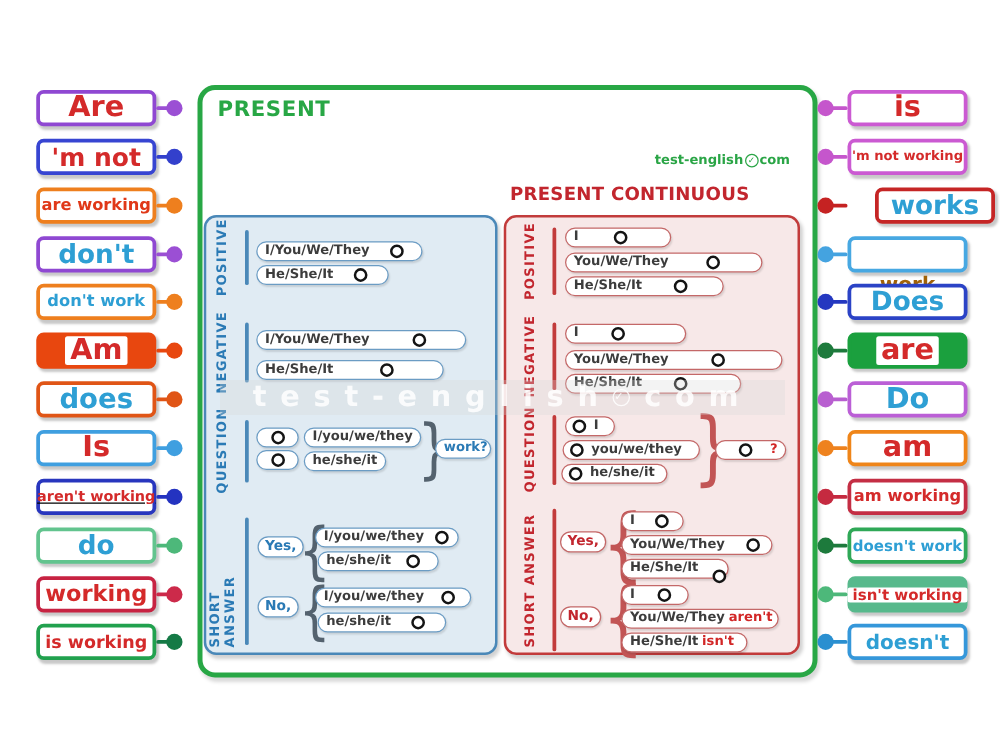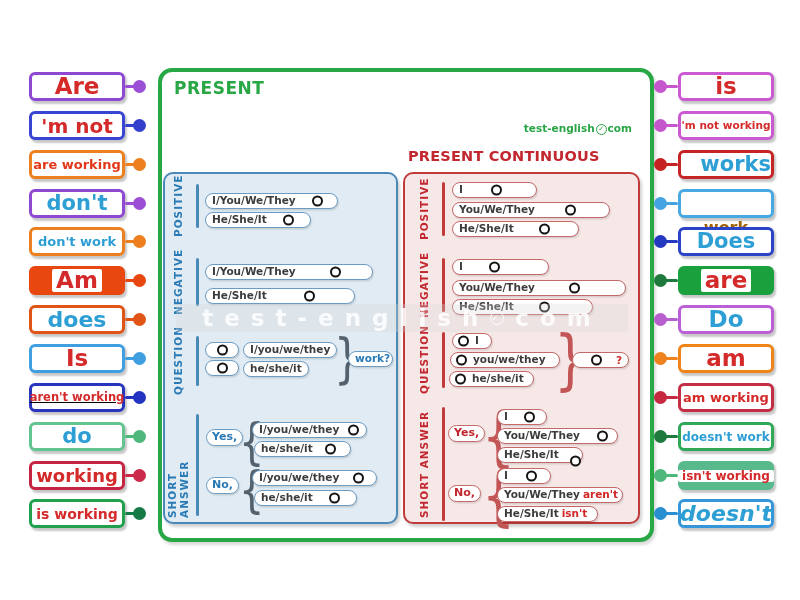--- a/index.html
+++ b/index.html
@@ -201,21 +201,21 @@
       <div class="dlabel" style="left: 678px; top: 72px; border-color: rgb(203, 90, 210);">
         <span class="dtext" style="color: rgb(212, 42, 42); font-size: 23px;">is</span>
       </div>
       <div class="stub" style="background: rgb(197, 86, 204); top: 84.5px; left: 665px; width: 13px;"></div>
       <div class="cdot" style="background: rgb(197, 86, 204); top: 80px; left: 654px;"></div>
       <div class="dlabel" style="left: 678px; top: 111px; border-color: rgb(203, 90, 210);">
         <span class="dtext" style="color: rgb(212, 42, 42); font-size: 10.5px;">'m not working</span>
       </div>
       <div class="stub" style="background: rgb(197, 86, 204); top: 123.5px; left: 665px; width: 13px;"></div>
       <div class="cdot" style="background: rgb(197, 86, 204); top: 119px; left: 654px;"></div>
-      <div class="dlabel" style="left: 678px; top: 150px; border-color: rgb(197, 37, 37); justify-content: flex-end;">
+      <div class="dlabel" style="left: 700px; top: 150px; border-color: rgb(197, 37, 37);">
         <span class="dtext" style="color: rgb(46, 159, 212); font-size: 21px;">works</span>
       </div>
       <div class="stub" style="background: rgb(197, 34, 34); top: 162.5px; left: 665px; width: 13px;"></div>
       <div class="cdot" style="background: rgb(197, 34, 34); top: 158px; left: 654px;"></div>
       <div class="dlabel" style="left: 678px; top: 189px; border-color: rgb(71, 168, 226);">
         <span class="dtext" style="color: #a16207; font-size: 16px; margin-top: 48px;">work</span>
       </div>
       <div class="stub" style="background: rgb(68, 163, 224); top: 201.5px; left: 665px; width: 13px;"></div>
       <div class="cdot" style="background: rgb(68, 163, 224); top: 197px; left: 654px;"></div>
       <div class="dlabel" style="left: 678px; top: 227px; border-color: rgb(43, 67, 198);">
@@ -247,21 +247,21 @@
         <span class="dtext" style="color: rgb(46, 159, 212); font-size: 12px;">doesn't work</span>
       </div>
       <div class="stub" style="background: rgb(29, 122, 60); top: 434.5px; left: 665px; width: 13px;"></div>
       <div class="cdot" style="background: rgb(29, 122, 60); top: 430px; left: 654px;"></div>
       <div class="dlabel filled" style="left: 678px; top: 461px; border-color: rgb(87, 185, 140); background: rgb(87, 185, 140);">
         <span class="dtext" style="color: rgb(212, 42, 42); font-size: 12px;">isn't working</span>
       </div>
       <div class="stub" style="background: rgb(77, 184, 122); top: 473.5px; left: 665px; width: 13px;"></div>
       <div class="cdot" style="background: rgb(77, 184, 122); top: 469px; left: 654px;"></div>
       <div class="dlabel" style="left: 678px; top: 499px; border-color: rgb(53, 151, 218);">
-        <span class="dtext" style="color: rgb(46, 159, 212); font-size: 22px; font-style: italic;">doesn't</span>
+        <span class="dtext" style="color: rgb(46, 159, 212); font-size: 16px;">doesn't</span>
       </div>
       <div class="stub" style="background: rgb(42, 143, 208); top: 511.5px; left: 665px; width: 13px;"></div>
       <div class="cdot" style="background: rgb(42, 143, 208); top: 507px; left: 654px;"></div>
     </div>
 
   <div class="watermark">
     <span>test-english</span>
       <span class="check-circle">✓</span>
       <span>com</span>
   </div>

